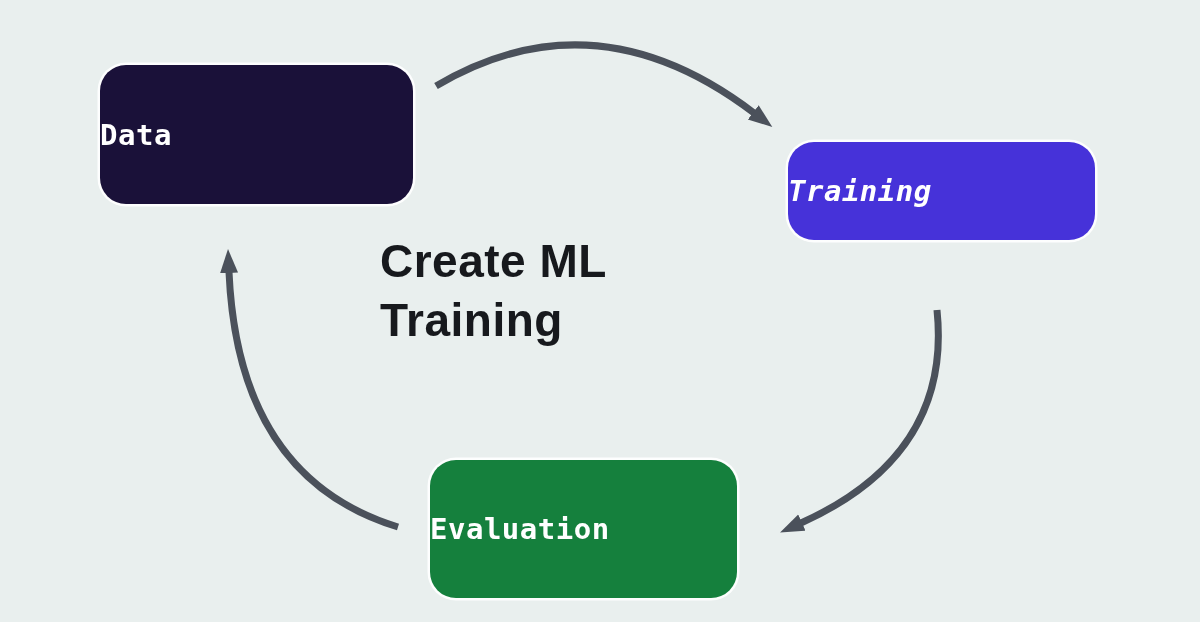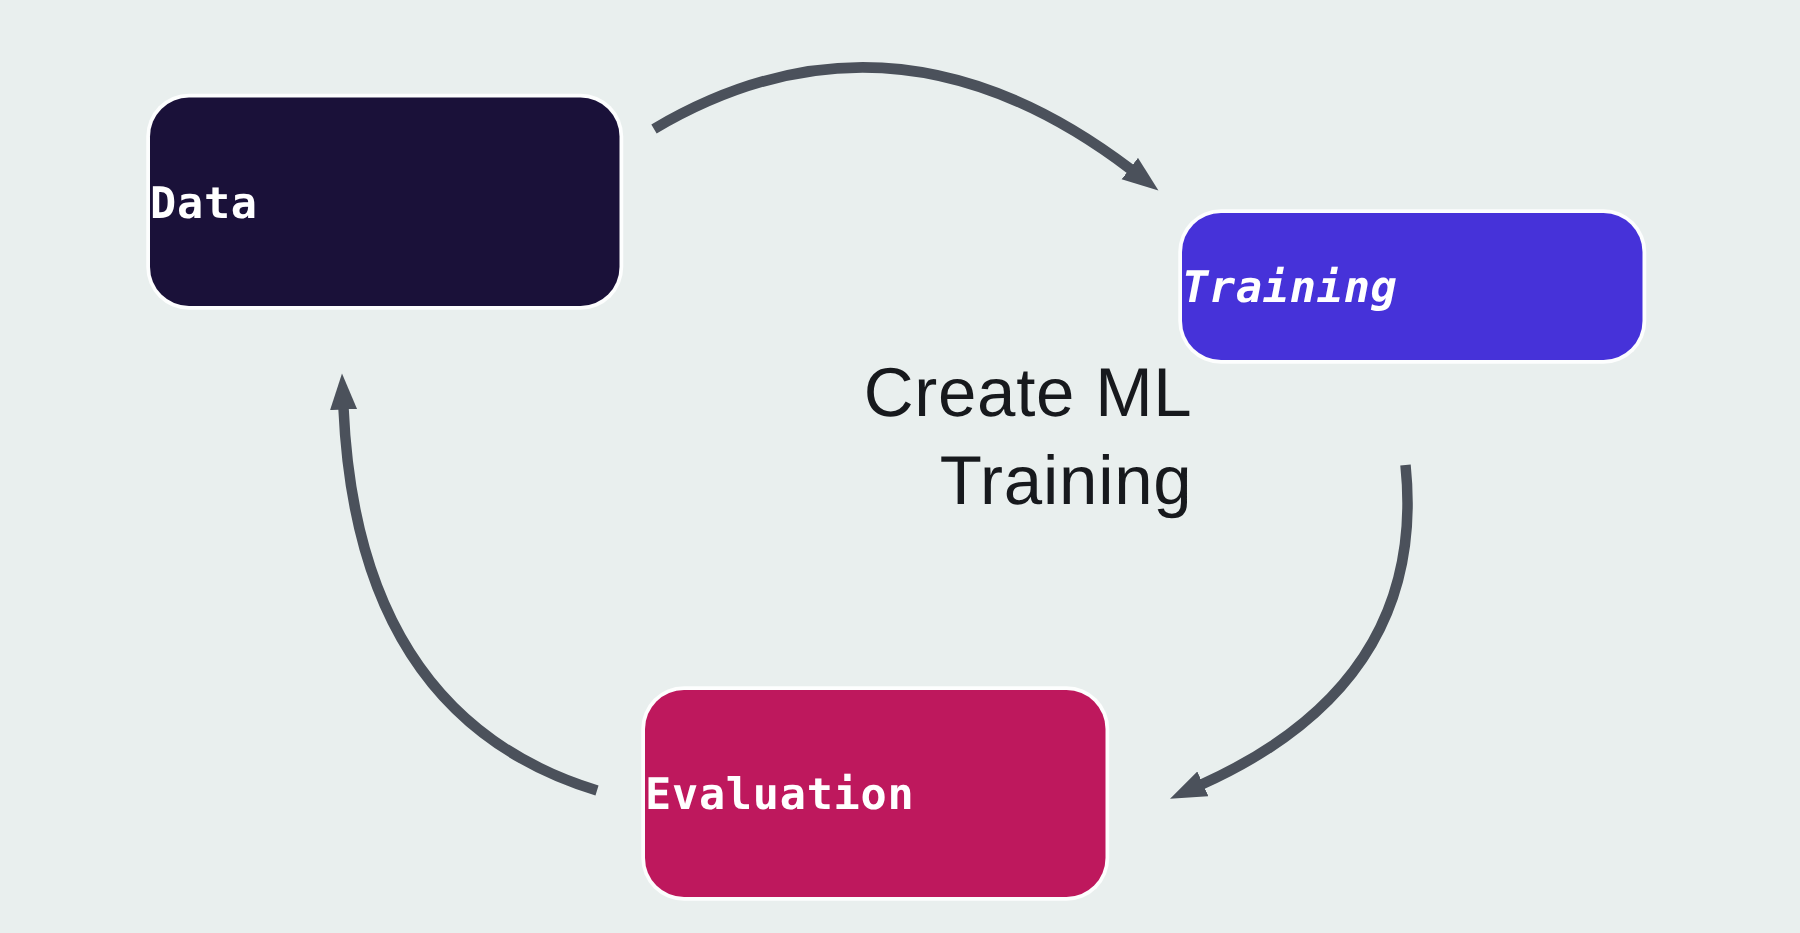--- a/index.html
+++ b/index.html
@@ -41,22 +41,22 @@
     color: #ffffff;
   }
   .node-data       { left: 100px; top: 65px;  width: 313px; height: 139px; background-color: #1a1139; }
   .node-training   { left: 788px; top: 142px; width: 307px; height: 98px; background-color: #4632d9; font-style: italic; }
   .node-evaluation { left: 430px; top: 460px; width: 307px; height: 138px; background-color: #69ad4d; }
   .diagram-title {
     position: absolute;
     left: 380px;
     top: 232px;
     width: 415px;
-    text-align: right;
-    font-weight: 400;
+    text-align: left;
+    font-weight: 700;
     font-size: 46px;
     line-height: 59px;
     letter-spacing: 0.5px;
     color: #17191d;
   }
   .title-line { display: block; }
 </style>
 </head>
 <body>
 
@@ -74,21 +74,21 @@
   </svg>
 
   <div class="node node-data" style="background-color: rgb(26, 17, 57);">
     <span class="node-label" style="color: rgb(255, 255, 255);">Data</span>
   </div>
 
   <div class="node node-training" style="background-color: rgb(70, 50, 217);">
     <span class="node-label" style="color: rgb(255, 255, 255);">Training</span>
   </div>
 
-  <div class="node node-evaluation" style="background-color: #be185d;">
+  <div class="node node-evaluation" style="background-color: #15803d;">
     <span class="node-label" style="color: rgb(255, 255, 255);">Evaluation</span>
   </div>
 
   <div class="diagram-title" style="color: rgb(23, 25, 29);">
     <span class="title-line">Create ML</span>
     <span class="title-line">Training</span>
   </div>
 
 </div>
 

